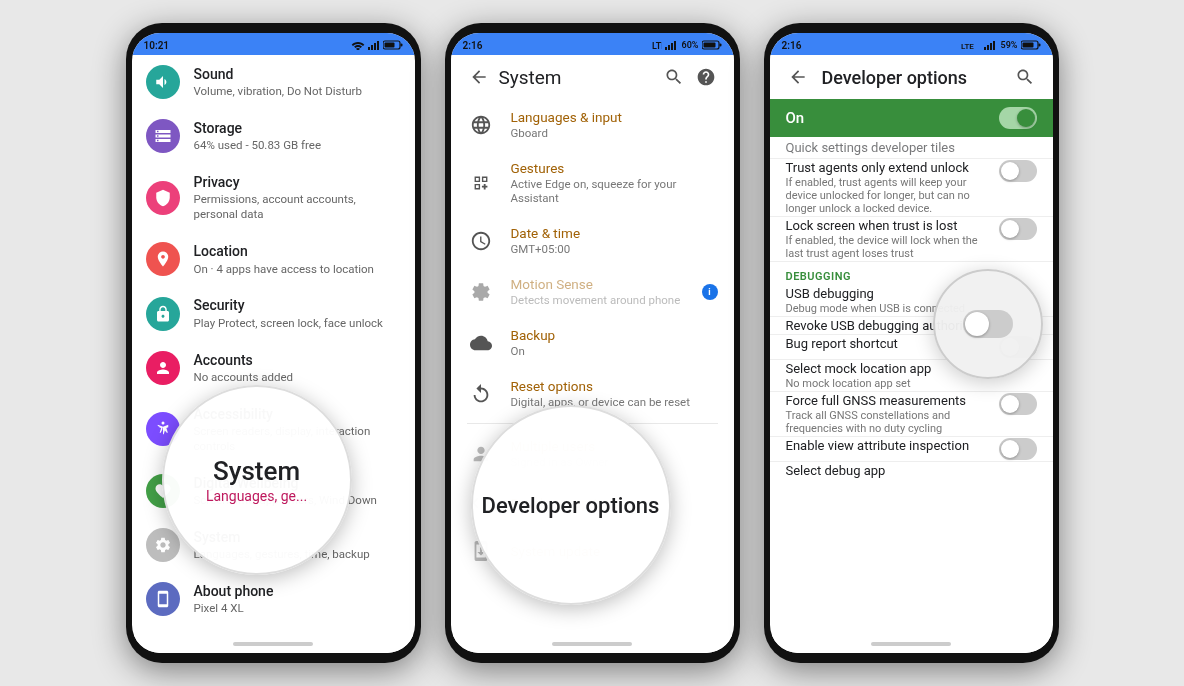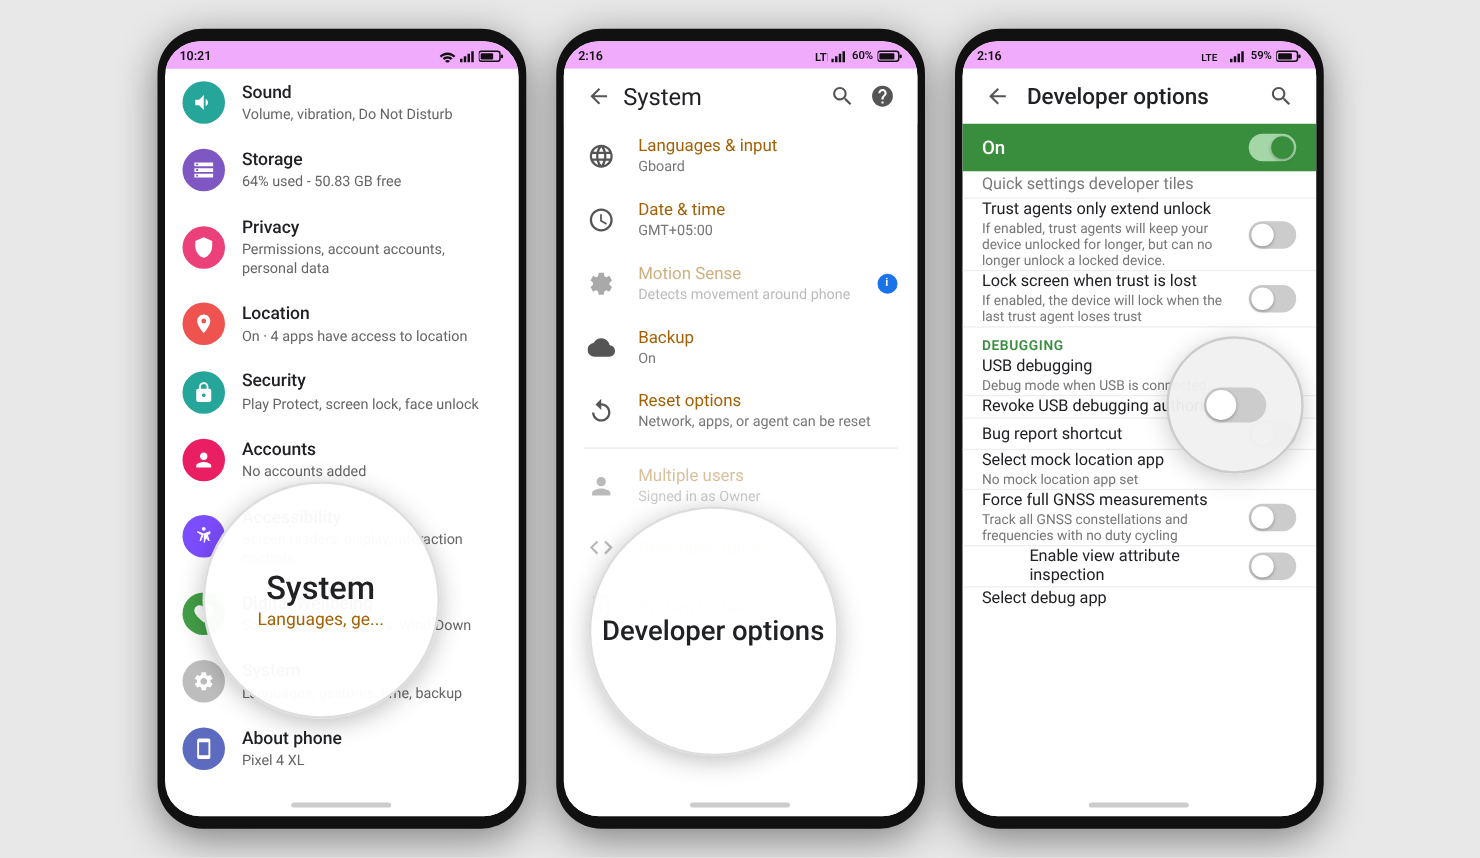--- a/index.html
+++ b/index.html
@@ -42,21 +42,21 @@
       position: relative;
       display: flex;
       flex-direction: column;
     }
     
     .status-bar {
       display: flex;
       justify-content: space-between;
       align-items: center;
       padding: 4px 12px 2px;
-      background: #f0abfc;
+      background: #3b82f6;
       font-size: 10px;
       font-weight: 600;
       color: #111;
       min-height: 22px;
       text-align: center;
     }
     .status-left { display: flex; align-items: center; gap: 3px; }
     .status-right { display: flex; align-items: center; gap: 3px; }
     
     .app-bar {
@@ -129,21 +129,21 @@
       z-index: 10;
     }
     .magnifier-title {
       font-size: 26px;
       font-weight: 500;
       color: #202124;
       text-align: center;
     }
     .magnifier-subtitle {
       font-size: 14px;
-      color: #a16207;
+      color: #be185d;
       text-align: center;
       margin-top: 2px;
     }
 
     
     .system-item {
       display: flex;
       align-items: center;
       padding: 10px 16px;
       gap: 16px;
@@ -204,21 +204,21 @@
     .toggle-off .toggle-thumb { left: 2px; }
 
     .dev-item {
       padding: 1px 16px;
       cursor: pointer;
       position: relative;
     }
     .dev-item-title { font-size: 13px; color: #202124; font-weight: 400; }
     .dev-item-sub { font-size: 11px; color: #777; margin-top: 1px; }
     .dev-item-row {
-      display: flex; align-items: center; justify-content: space-between;
+      display: flex; align-items: flex-start; justify-content: space-between;
     }
     .dev-section-label {
       font-size: 11px; color: #388e3c; font-weight: 600;
       padding: 8px 16px 2px; letter-spacing: 0.5px;
     }
     .dev-divider { height: 1px; background: #eee; margin: 0; }
 
     
     .bottom-bar {
       height: 18px;
@@ -451,20 +451,31 @@
             <svg width="22" height="22" viewBox="0 0 24 24" fill="#555">
                 <path d="M11.99 2C6.47 2 2 6.48 2 12s4.47 10 9.99 10C17.52 22 22 17.52 22 12S17.52 2 11.99 2zm6.93 6h-2.95c-.32-1.25-.78-2.45-1.38-3.56 1.84.63 3.37 1.91 4.33 3.56zM12 4.04c.83 1.2 1.48 2.53 1.91 3.96h-3.82c.43-1.43 1.08-2.76 1.91-3.96zM4.26 14C4.1 13.36 4 12.69 4 12s.1-1.36.26-2h3.38c-.08.66-.14 1.32-.14 2 0 .68.06 1.34.14 2H4.26zm.82 2h2.95c.32 1.25.78 2.45 1.38 3.56-1.84-.63-3.37-1.9-4.33-3.56zm2.95-8H5.08c.96-1.66 2.49-2.93 4.33-3.56C8.81 5.55 8.35 6.75 8.03 8zM12 19.96c-.83-1.2-1.48-2.53-1.91-3.96h3.82c-.43 1.43-1.08 2.76-1.91 3.96zM14.34 14H9.66c-.09-.66-.16-1.32-.16-2 0-.68.07-1.35.16-2h4.68c.09.65.16 1.32.16 2 0 .68-.07 1.34-.16 2zm.25 5.56c.6-1.11 1.06-2.31 1.38-3.56h2.95c-.96 1.65-2.49 2.93-4.33 3.56zM16.36 14c.08-.66.14-1.32.14-2 0-.68-.06-1.34-.14-2h3.38c.16.64.26 1.31.26 2s-.1 1.36-.26 2h-3.38z"></path>
               </svg>
           </div>
           <div class="sys-text">
             <div class="sys-title">Languages &amp; input</div>
             <div class="sys-sub">Gboard</div>
           </div>
         </div>
 
+        <div class="system-item">
+          <div class="system-icon">
+            <svg width="22" height="22" viewBox="0 0 24 24" fill="#555">
+                <path d="M9.5 6.5v3h-3v-3h3M11 5H5v6h6V5zm-1.5 9.5v3h-3v-3h3M11 13H5v6h6v-6zm6.5-6.5v3h-3v-3h3M19 5h-6v6h6V5zm-2 14v-2h2v-2h-2v-2h-2v2h-2v2h2v2h2z"></path>
+              </svg>
+          </div>
+          <div class="sys-text">
+            <div class="sys-title">Gestures</div>
+            <div class="sys-sub">Active Edge on, squeeze for your Assistant</div>
+          </div>
+        </div>
 
         <div class="system-item">
           <div class="system-icon">
             <svg width="22" height="22" viewBox="0 0 24 24" fill="#555">
                 <path d="M11.99 2C6.47 2 2 6.48 2 12s4.47 10 9.99 10C17.52 22 22 17.52 22 12S17.52 2 11.99 2zM12 20c-4.42 0-8-3.58-8-8s3.58-8 8-8 8 3.58 8 8-3.58 8-8 8zm.5-13H11v6l5.25 3.15.75-1.23-4.5-2.67V7z"></path>
               </svg>
           </div>
           <div class="sys-text">
             <div class="sys-title">Date &amp; time</div>
             <div class="sys-sub">GMT+05:00</div>
@@ -497,21 +508,21 @@
         </div>
 
         <div class="system-item">
           <div class="system-icon">
             <svg width="22" height="22" viewBox="0 0 24 24" fill="#555">
                 <path d="M12 5V1L7 6l5 5V7c3.31 0 6 2.69 6 6s-2.69 6-6 6-6-2.69-6-6H4c0 4.42 3.58 8 8 8s8-3.58 8-8-3.58-8-8-8z"></path>
               </svg>
           </div>
           <div class="sys-text">
             <div class="sys-title">Reset options</div>
-            <div class="sys-sub">Network, apps, or agent can be reset</div>
+            <div class="sys-sub">Digital, apps, or device can be reset</div>
           </div>
         </div>
 
         <div class="sys-divider"></div>
         <div class="system-item" style="opacity:0.4;">
           <div class="system-icon">
             <svg width="22" height="22" viewBox="0 0 24 24" fill="#555">
                 <path d="M12 12c2.21 0 4-1.79 4-4s-1.79-4-4-4-4 1.79-4 4 1.79 4 4 4zm0 2c-2.67 0-8 1.34-8 4v2h16v-2c0-2.66-5.33-4-8-4z"></path>
               </svg>
           </div>
@@ -698,21 +709,21 @@
             </div>
             <div class="toggle toggle-off">
               <div class="toggle-thumb"></div>
             </div>
           </div>
         </div>
         <div class="dev-divider"></div>
 
         <div class="dev-item">
           <div class="dev-item-row">
-            <div style="flex:1; margin-right:8px;margin-left:38px;">
+            <div style="flex:1; margin-right:8px;">
               <div class="dev-item-title">Enable view attribute inspection</div>
             </div>
             <div class="toggle toggle-off">
               <div class="toggle-thumb"></div>
             </div>
           </div>
         </div>
         <div class="dev-divider"></div>
 
         <div class="dev-item">

